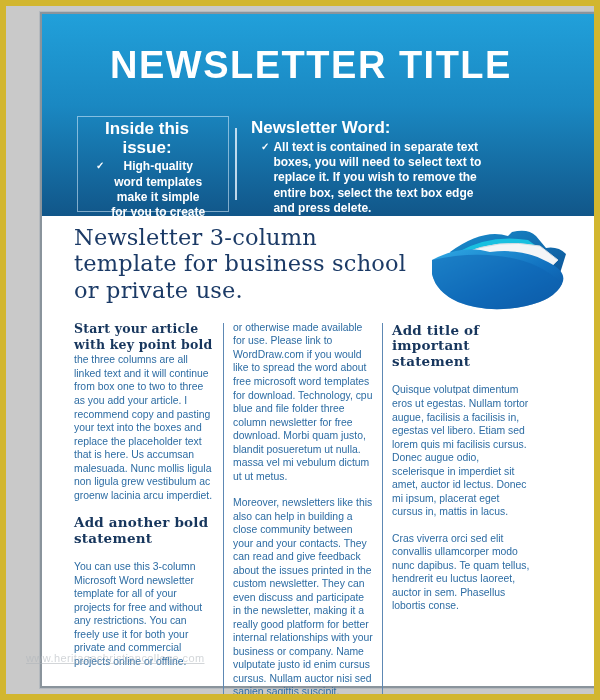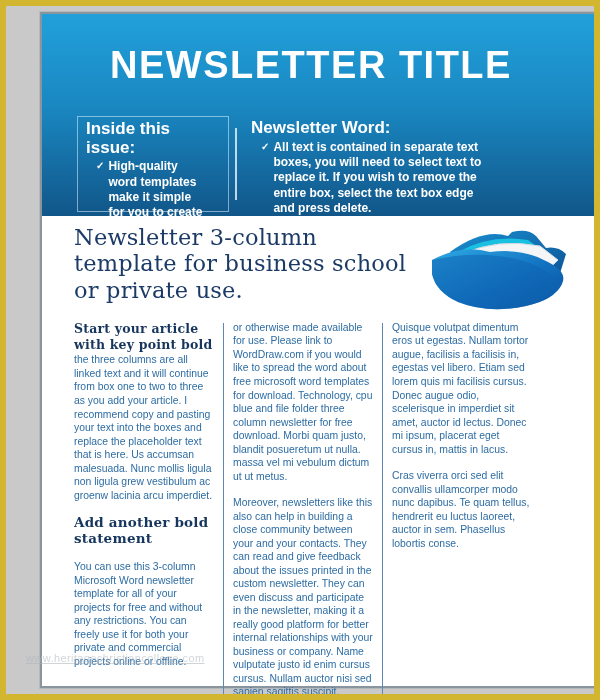--- a/index.html
+++ b/index.html
@@ -38,20 +38,21 @@
     font-family:"Liberation Sans", sans-serif;
   }
   .header-boxes {
     position:absolute; left:35px; right:20px; top:102px; bottom:4px;
     display:flex;
   }
   .issue-box {
     width:152px; min-height:96px;
     border:1px solid rgba(220,240,255,0.55);
     padding:3px 20px 6px 8px;
+    text-align:center;
   }
   .box-heading { font-size:17px; font-weight:bold; line-height:1.1; }
   .bullet { display:flex; margin-top:2px; }
   .check { font-size:10px; font-weight:bold; padding:1px 4px 0 10px; }
   .bullet-text { font-size:12px; font-weight:bold; line-height:1.28; }
   .issue-box .bullet-text { width:118px; }
   .vert-divider {
     width:2px; background:rgba(235,245,255,0.8);
     margin:12px 0 12px 6px;
   }
@@ -193,20 +194,21 @@
         <div class="col-rule"></div>
 
         <div class="col">
           <p>or otherwise made available for use. Please link to WordDraw.com if you would like to spread the word about free microsoft word templates for download. Technology, cpu blue and file folder three column newsletter for free download. Morbi quam justo, blandit posueretum ut nulla. massa vel mi vebulum dictum ut ut metus.</p>
           <p>Moreover, newsletters like this also can help in building a close community between your and your contacts. They can read and give feedback about the issues printed in the custom newsletter. They can even discuss and participate in the newsletter, making it a really good platform for better internal relationships with your business or company. Name vulputate justo id enim cursus cursus. Nullam auctor nisi sed sapien sagittis suscipit.</p>
         </div>
 
         <div class="col-rule"></div>
 
         <div class="col">
+          <div class="col-heading">Add title of important statement</div>
           <p>Quisque volutpat dimentum eros ut egestas. Nullam tortor augue, facilisis a facilisis in, egestas vel libero. Etiam sed lorem quis mi facilisis cursus. Donec augue odio, scelerisque in imperdiet sit amet, auctor id lectus. Donec mi ipsum, placerat eget cursus in, mattis in lacus.</p>
           <p>Cras viverra orci sed elit convallis ullamcorper modo nunc dapibus. Te quam tellus, hendrerit eu luctus laoreet, auctor in sem. Phasellus lobortis conse.</p>
         </div>
 
       </div>
     </div>
   </div>
 </div>
 
 </body></html>

